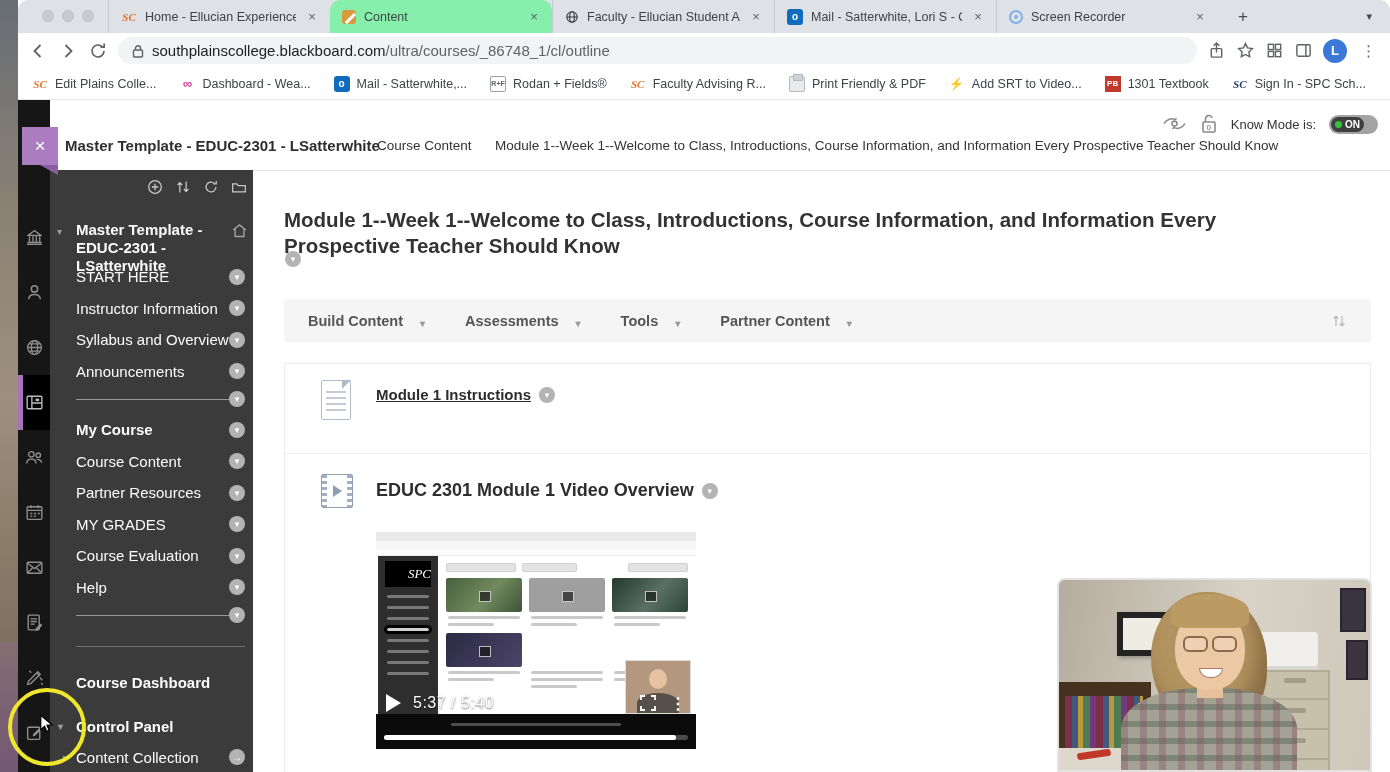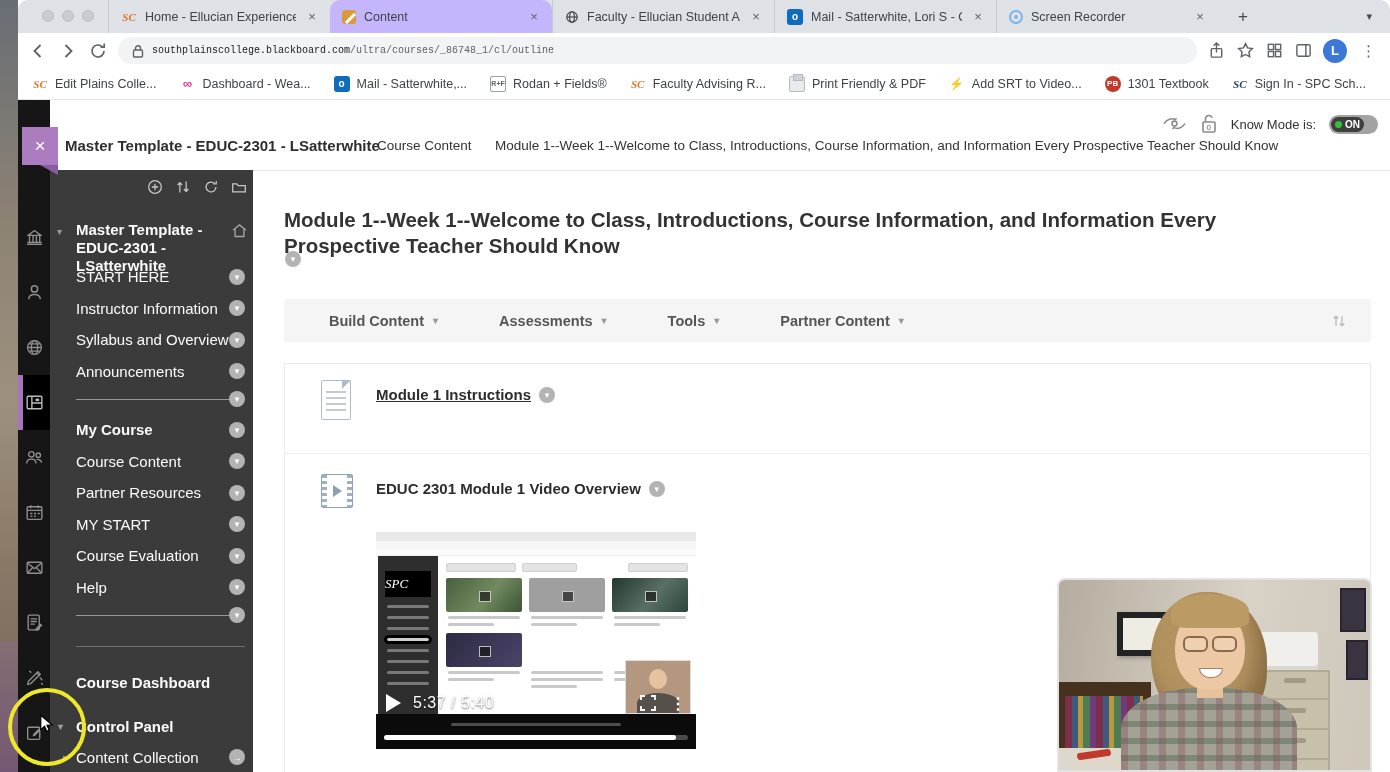--- a/index.html
+++ b/index.html
@@ -17,52 +17,52 @@
 .browser { position:absolute; left:18px; top:0; width:1372px; height:772px;
   border-radius:10px 10px 0 0; overflow:hidden; background:#fff; }
 
 
 .tabbar { position:relative; height:33px; background:#dee1e6; display:flex; align-items:flex-end; padding-left:90px; }
 .lights { position:absolute; left:24px; top:10px; display:flex; gap:8px; }
 .light { width:12px; height:12px; border-radius:50%; background:#c9cbcf; border:1px solid #bdbfc3; }
 .tab { position:relative; width:222px; height:33px; display:flex; align-items:center; gap:8px; padding:0 10px 0 12px; cursor:default; }
 .tab.inactive { border-left:1px solid #c7cad0; }
 .tab.inactive:first-child { border-left:none; }
-.tab.active { background:#c4b5fd; border-radius:10px 10px 0 0; border-left:none;justify-content:center; }
+.tab.active { background:#86efac; border-radius:10px 10px 0 0; border-left:none;justify-content:center; }
 .tab-label { flex:1; font-size:12.5px; color:#3f4346; white-space:nowrap; overflow:hidden; }
 .tab-close { color:#5f6368; font-size:13px; width:16px; text-align:center; }
 .newtab-btn { margin-left:14px; align-self:center; font-size:17px; color:#45494d; padding:0 6px; }
 .tab-overflow { margin-left:auto; align-self:center; color:#45494d; font-size:11px; padding:0 18px; }
 
 
 .urlbar { height:35px; background:#fff; display:flex; align-items:center; padding:0 10px; gap:10px; }
 .nav-ic { width:20px; height:20px; color:#5f6368; flex:none; }
 .omnibox { flex:1; height:27px; border-radius:14px; background:#f1f3f4; display:flex; align-items:center; padding:0 14px; gap:8px; }
 .omni-lock { width:12px; height:14px; color:#5f6368; flex:none; }
-.url-text { font-size:10px; color:#202124; white-space:nowrap; overflow:hidden;font-family:Liberation Mono, monospace; }
+.url-text { font-size:15px; color:#202124; white-space:nowrap; overflow:hidden; }
 .url-text .path { color:#5f6368; }
 .bar-ic { width:19px; height:19px; color:#5f6368; flex:none; }
 .avatar { width:24px; height:24px; border-radius:50%; background:#3c78d8; color:#fff; font-size:13px; font-weight:700;
   display:flex; align-items:center; justify-content:center; flex:none; }
 .kebab { color:#5f6368; font-size:15px; padding:0 4px; }
 
 
 .bookmarks { height:32px; background:#fff; border-bottom:1px solid #e4e6e8; display:flex; align-items:center;
   padding:0 16px 0 14px; gap:23px; font-size:12.5px; color:#3f4346; }
 .bm { display:flex; align-items:center; gap:7px; white-space:nowrap; }
 .bm-badge { width:16px; height:16px; display:flex; align-items:center; justify-content:center; flex:none;
   font-size:9px; font-weight:700; border-radius:3px; }
 .bg-spc-orange { color:#e0762d; font-family:"Liberation Serif",serif; font-style:italic; font-size:11px; }
 .bg-loops { color:#d6399b; font-size:13px; font-weight:700; }
 .bg-outlook { background:#0f6cbd; color:#fff; font-size:10px; }
 .bg-rf { border:1px solid #9aa0a6; color:#5f6368; font-size:7px; border-radius:2px; }
 .bg-printer { position:relative; background:#e8eaed; border:1px solid #b6babe; border-radius:2px; }
 .bg-printer::after { content:""; position:absolute; left:3px; top:-3px; width:8px; height:5px; background:#cfd3d7; border:1px solid #b6babe; }
 .bg-bolt { color:#2b6fdd; font-size:12px; }
-.bg-pb { background:#c0392b; color:#fff; font-size:8px; border-radius:8px; }
+.bg-pb { background:#c0392b; color:#fff; font-size:8px; border-radius:0; }
 .bg-spc-navy { color:#27406e; font-family:"Liberation Serif",serif; font-style:italic; font-size:11px; }
 
 
 .bb-page { position:relative; height:672px; background:#fff; }
 
 
 .bb-rail { position:absolute; left:0; top:0; bottom:0; width:32px; background:#161616; padding-top:110px; z-index:5; }
 .rail-btn { position:relative; width:32px; height:55px; display:flex; align-items:center; justify-content:center; color:#8f8f8f; }
 .rail-btn svg { width:21px; height:21px; }
 .rail-btn.active { background:#000; color:#bdbdbd; }
@@ -112,21 +112,21 @@
 .sb-cc { position:relative; margin-top:7px; height:24px; font-size:15px; display:flex; align-items:center; }
 .cc-tri { position:absolute; left:-13px; color:#9b9b9b; font-size:9px; }
 .sb-cc .chev { position:absolute; right:0; font-size:10px; }
 
 
 .bb-main { position:absolute; left:235px; top:70px; right:0; bottom:0; background:#fff; border-top:1px solid #e5e5e5; overflow:hidden; }
 .page-title { position:absolute; left:31px; top:36px; width:1045px; font-size:20.5px; color:#333; line-height:1.28; }
 .title-chev { position:absolute; left:32px; top:80px; }
 .actionbar { position:absolute; left:31px; top:128px; width:1087px; height:43px; background:#f5f5f5; border-radius:3px;
   display:flex; align-items:center; padding:0 24px; gap:40px; }
-.menu { display:flex; align-items:center; gap:9px; font-size:14.5px; font-weight:700; color:#555; white-space:nowrap;margin-left:21px; }
+.menu { display:flex; align-items:flex-end; gap:17px; font-size:14.5px; font-weight:700; color:#555; white-space:nowrap; }
 .menu .caret { color:#999; font-size:10px; }
 .sort-ic { margin-left:auto; width:16px; height:16px; color:#bbb; }
 
 .contentbox { position:absolute; left:31px; top:192px; width:1087px; height:410px; background:#fff;
   border:1px solid #ebebeb; border-bottom:none; overflow:hidden; }
 .citem1 { position:relative; height:90px; border-bottom:1px solid #efefef; }
 .doc-icon { position:absolute; left:36px; top:16px; width:30px; height:40px; background:#fff;
   border:1.5px solid #aebbc9; border-radius:2px; }
 .doc-icon::before { content:""; position:absolute; right:-1px; top:-1px; border-left:9px solid #aebbc9;
   border-bottom:9px solid transparent; }
@@ -135,30 +135,30 @@
 .row1-title { position:absolute; left:91px; top:22px; display:flex; align-items:center; gap:8px; }
 .link-strong { font-size:15px; font-weight:700; color:#2d2d2d; text-decoration:underline; }
 .citem2 { position:relative; height:320px; }
 .vid-icon { position:absolute; left:36px; top:20px; width:32px; height:34px; border:1.5px solid #8fa1b3; border-radius:2px;
   background:#fff; display:flex; align-items:center; justify-content:center; }
 .vid-icon::before, .vid-icon::after { content:""; position:absolute; top:0; bottom:0; width:5px;
   background:repeating-linear-gradient(180deg,#9fb0c0 0 3px,transparent 3px 6px); }
 .vid-icon::before { left:0; } .vid-icon::after { right:0; }
 .vid-play-tri { width:0; height:0; border-left:9px solid #8da0b3; border-top:6px solid transparent; border-bottom:6px solid transparent; }
 .row2-title { position:absolute; left:91px; top:26px; display:flex; align-items:center; gap:8px; }
-.item-title { font-size:15px; font-weight:700; color:#2d2d2d; }
+.item-title { font-size:18px; font-weight:700; color:#2d2d2d; }
 
 
 .player { position:absolute; left:91px; top:78px; width:320px; height:217px; background:#000; }
 .thumb { position:relative; height:182px; background:#fff; overflow:hidden; }
 .t-top1 { height:9px; background:#e9e9e9; }
 .t-top2 { height:8px; background:#f6f6f6; }
 .t-top3 { height:7px; background:#fbfbfb; border-bottom:1px solid #eee; }
 .t-side { position:absolute; left:2px; top:24px; width:60px; bottom:0; background:#2e2e2e; }
-.t-logo { margin:15px auto 8px; width:46px; height:26px; background:#000; color:#fff; text-align:left; line-height:26px;
+.t-logo { margin:5px auto 8px; width:46px; height:26px; background:#000; color:#fff; text-align:right; line-height:26px;
   font-family:"Liberation Serif",serif; font-style:italic; font-size:13px; }
 .t-mline { height:3px; background:#787878; margin:8px 9px; border-radius:2px; }
 .t-mline.hl { background:#000; outline:3px solid #000; }
 .t-mline.hl::after { content:""; display:block; height:3px; margin:0; background:#cfcfcf; border-radius:2px; }
 .t-main { position:absolute; left:62px; top:24px; right:0; bottom:0; background:#fff; }
 .t-search { display:flex; gap:6px; margin:7px 8px 6px; }
 .t-pill { height:9px; border-radius:2px; background:#e3e3e3; border:1px solid #d0d0d0; }
 .t-cards { display:grid; grid-template-columns:repeat(3,1fr); gap:7px; margin:0 8px; }
 .t-card { position:relative; }
 .t-img { position:relative; height:34px; border-radius:2px; }
@@ -542,21 +542,21 @@
           </div>
           <div class="sb-item">
             <span class="lbl">Course Content</span>
             <span class="chev">▾</span>
           </div>
           <div class="sb-item">
             <span class="lbl">Partner Resources</span>
             <span class="chev">▾</span>
           </div>
           <div class="sb-item">
-            <span class="lbl">MY START</span>
+            <span class="lbl">MY GRADES</span>
             <span class="chev">▾</span>
           </div>
           <div class="sb-item">
             <span class="lbl">Course Evaluation</span>
             <span class="chev">▾</span>
           </div>
           <div class="sb-item">
             <span class="lbl">Help</span>
             <span class="chev">▾</span>
           </div>

